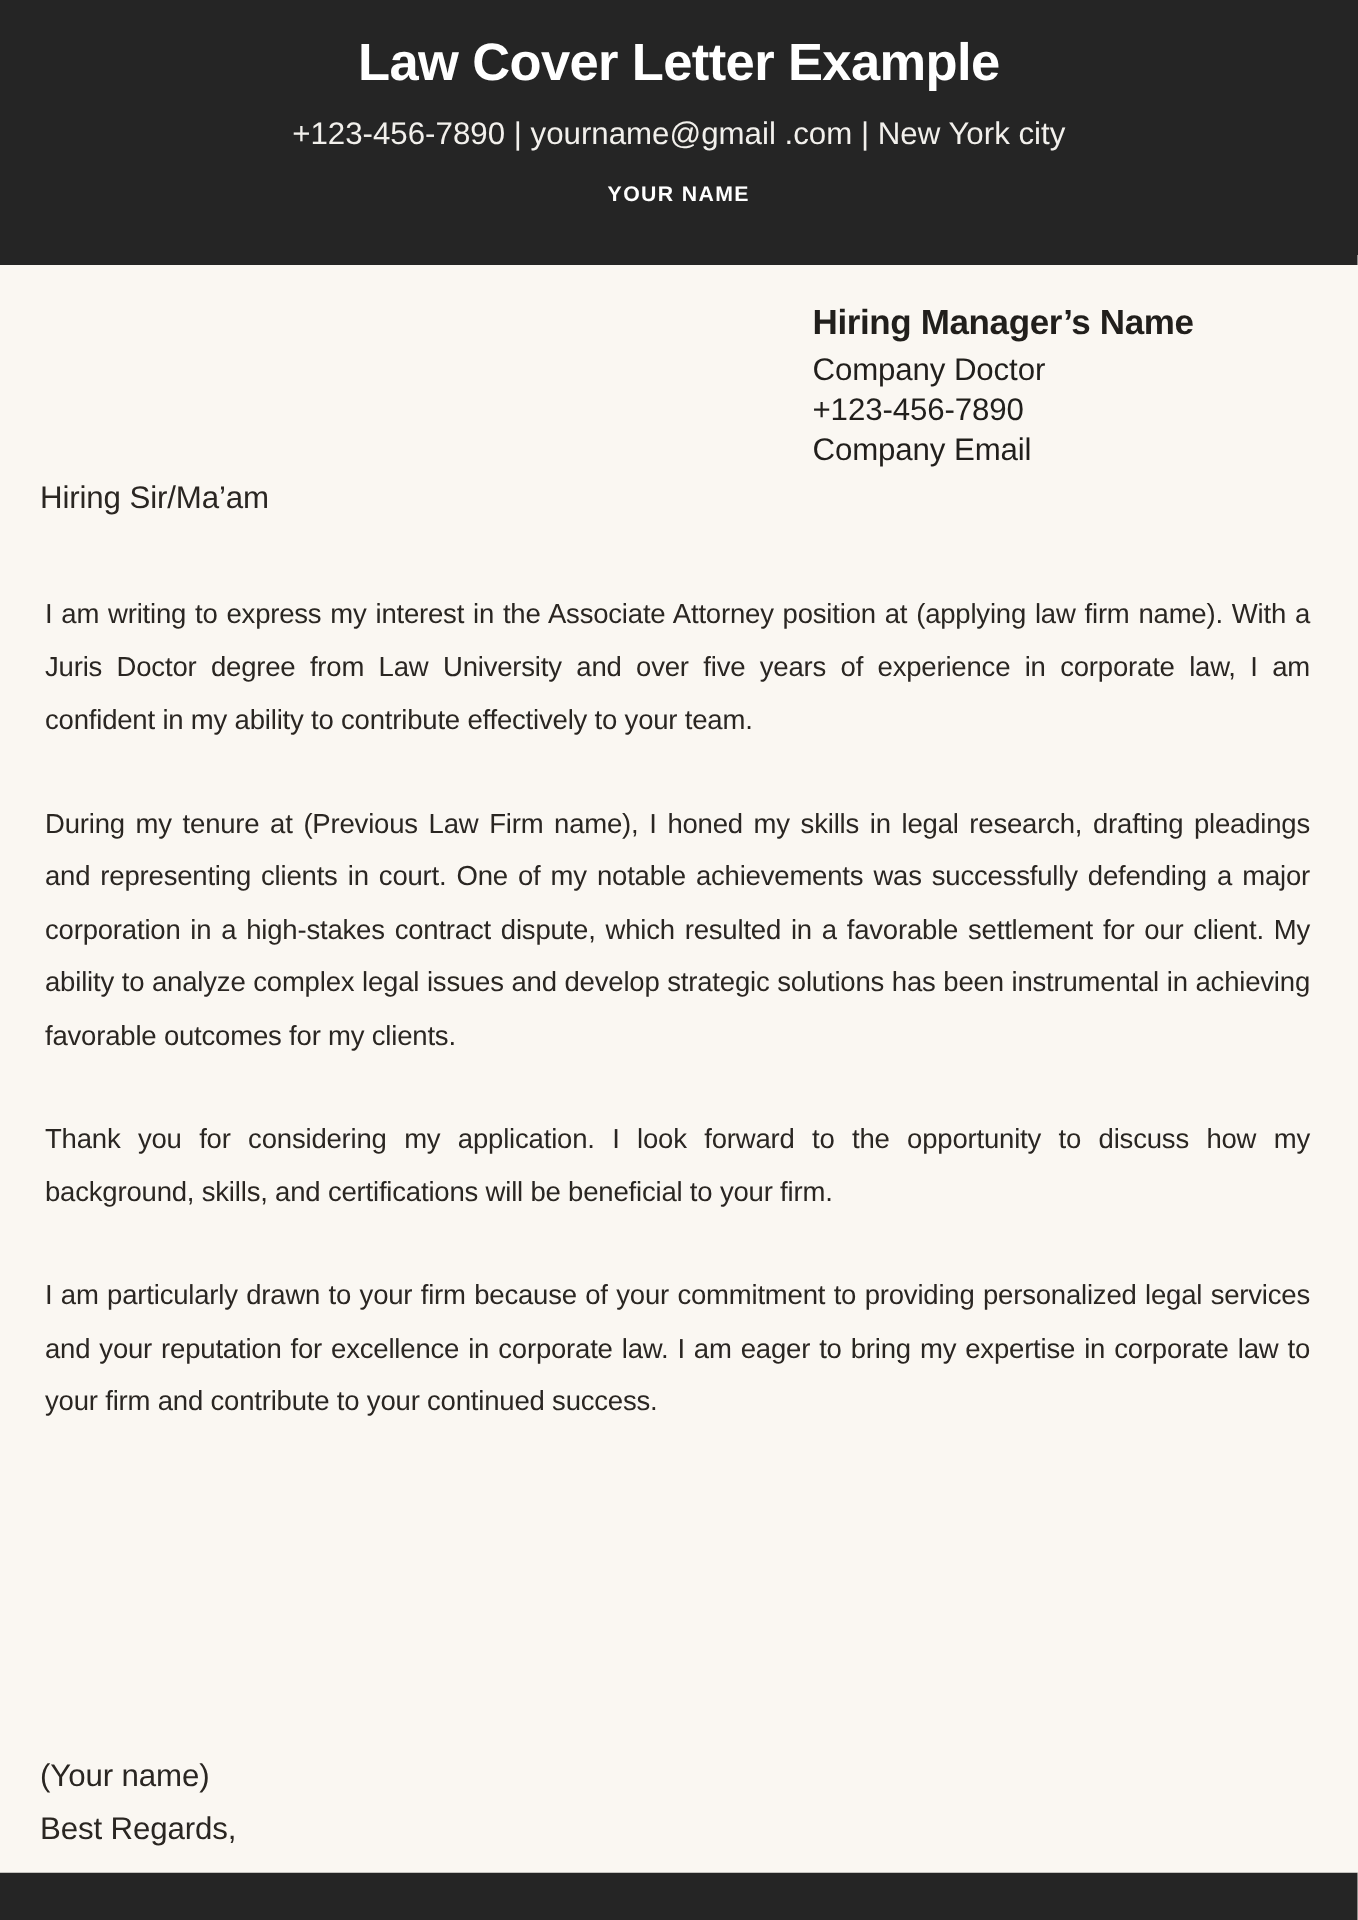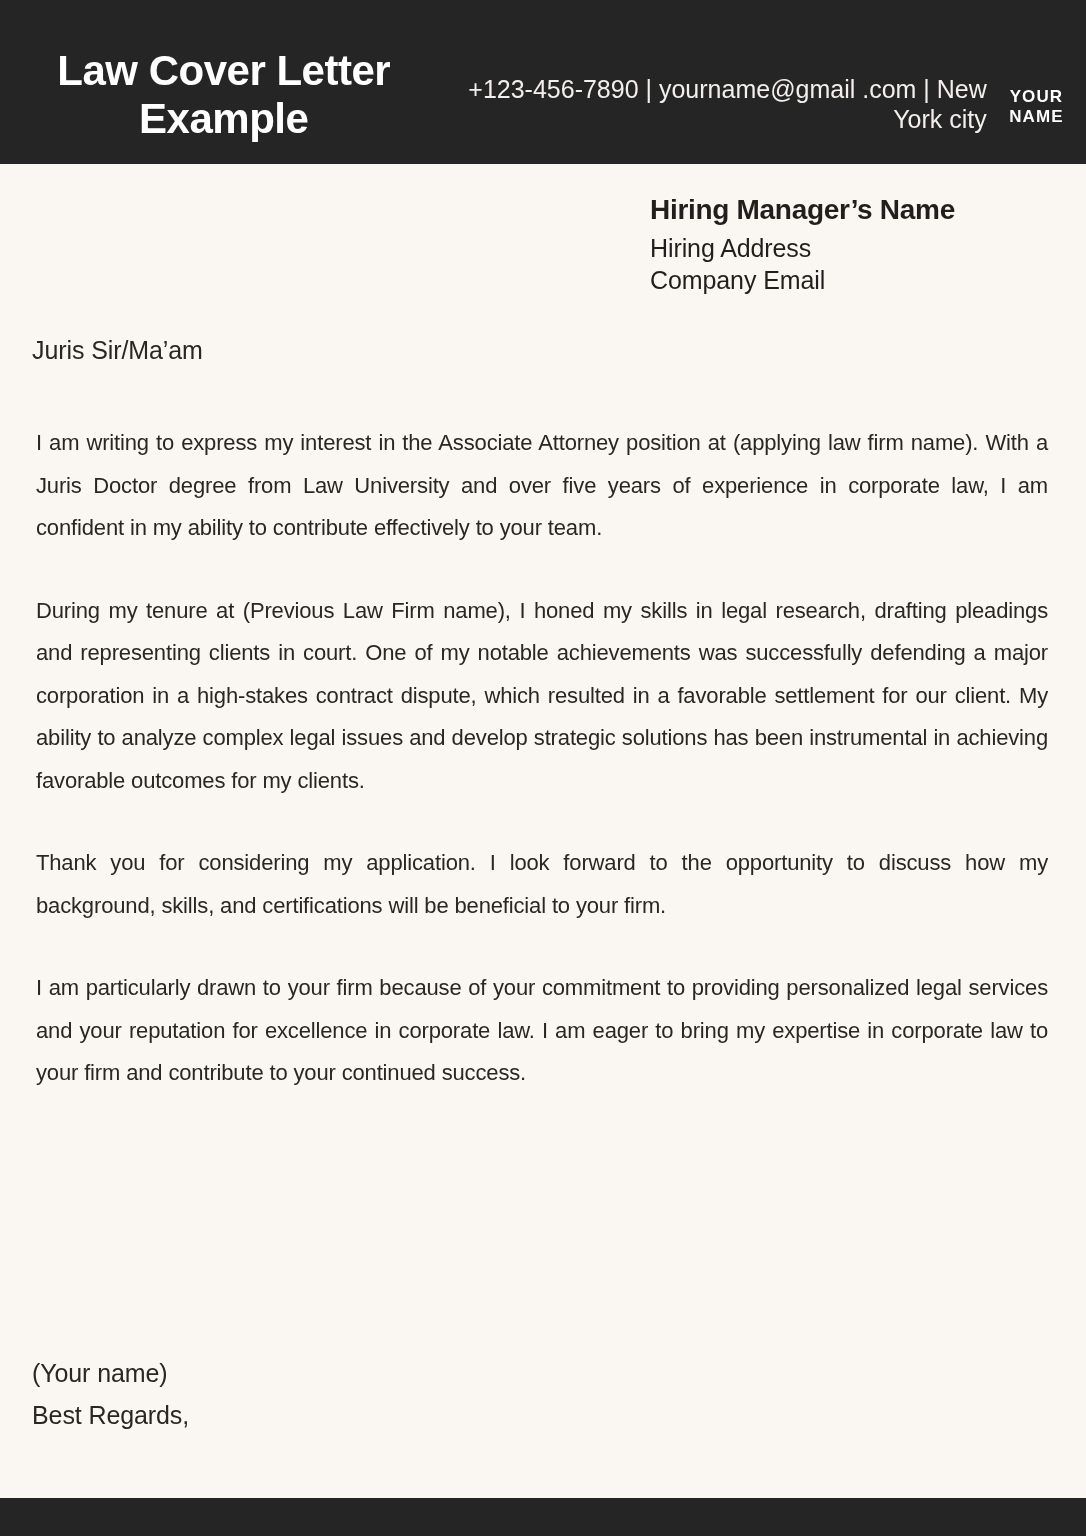--- a/index.html
+++ b/index.html
@@ -19,25 +19,25 @@
     width: 1086px;
     height: 1536px;
     background: #faf7f2;
     display: flex;
     flex-direction: column;
   }
 
   
   .header-band {
     background: #252525;
-    height: 164px;
+    height: 212px;
     box-sizing: border-box;
     padding-top: 26px;
     display: flex;
-    flex-direction: row;
+    flex-direction: column;
     align-items: center;
     flex: 0 0 auto;
   }
 
   .doc-title {
     color: #ffffff;
     font-size: 42px;
     font-weight: bold;
     letter-spacing: -0.5px;
     line-height: 1.15;
@@ -152,25 +152,26 @@
   <div class="header-band">
     <div class="doc-title">Law Cover Letter Example</div>
     <div class="contact-line">+123-456-7890 | yourname@gmail .com | New York city</div>
     <div class="your-name">YOUR NAME</div>
   </div>
 
   <div class="letter-body">
 
     <div class="recipient-block">
       <div class="recipient-name">Hiring Manager’s Name</div>
-      <div class="recipient-line">Hiring Address</div>
+      <div class="recipient-line">Company Doctor</div>
+      <div class="recipient-line">+123-456-7890</div>
       <div class="recipient-line">Company Email</div>
     </div>
 
-    <div class="greeting">Juris Sir/Ma’am</div>
+    <div class="greeting">Hiring Sir/Ma’am</div>
 
     <div class="paragraphs">
       <p class="para">I am writing to express my interest in the Associate Attorney position at (applying law firm name). With a Juris Doctor degree from Law University and over five years of experience in corporate law, I am confident in my ability to contribute effectively to your team.</p>
       <p class="para">During my tenure at (Previous Law Firm name), I honed my skills in legal research, drafting pleadings and representing clients in court. One of my notable achievements was successfully defending a major corporation in a high-stakes contract dispute, which resulted in a favorable settlement for our client. My ability to analyze complex legal issues and develop strategic solutions has been instrumental in achieving favorable outcomes for my clients.</p>
       <p class="para">Thank you for considering my application. I look forward to the opportunity to discuss how my background, skills, and certifications will be beneficial to your firm.</p>
       <p class="para">I am particularly drawn to your firm because of your commitment to providing personalized legal services and your reputation for excellence in corporate law. I am eager to bring my expertise in corporate law to your firm and contribute to your continued success.</p>
     </div>
 
     <div class="signoff">
       <div class="signoff-line">(Your name)</div>

